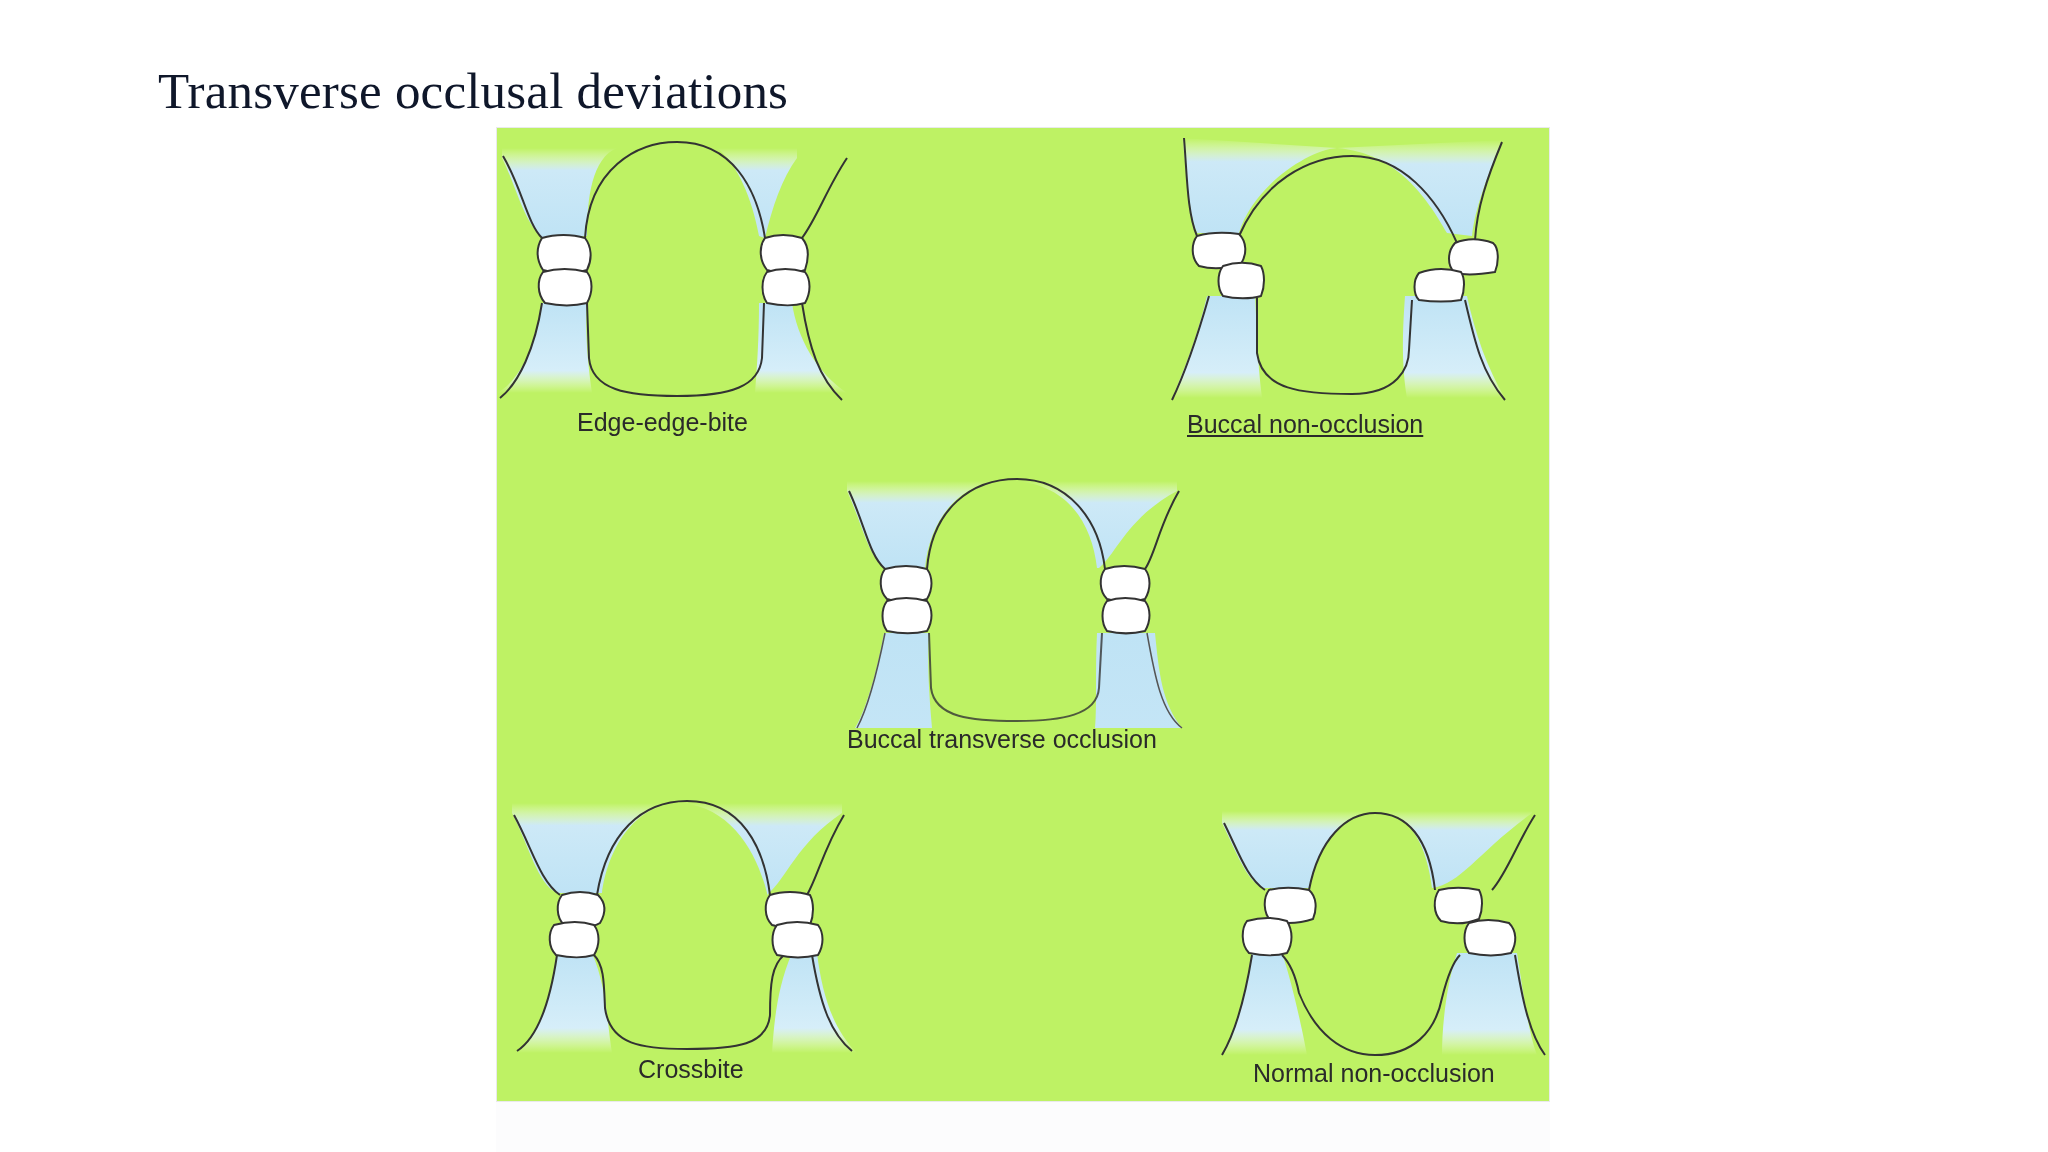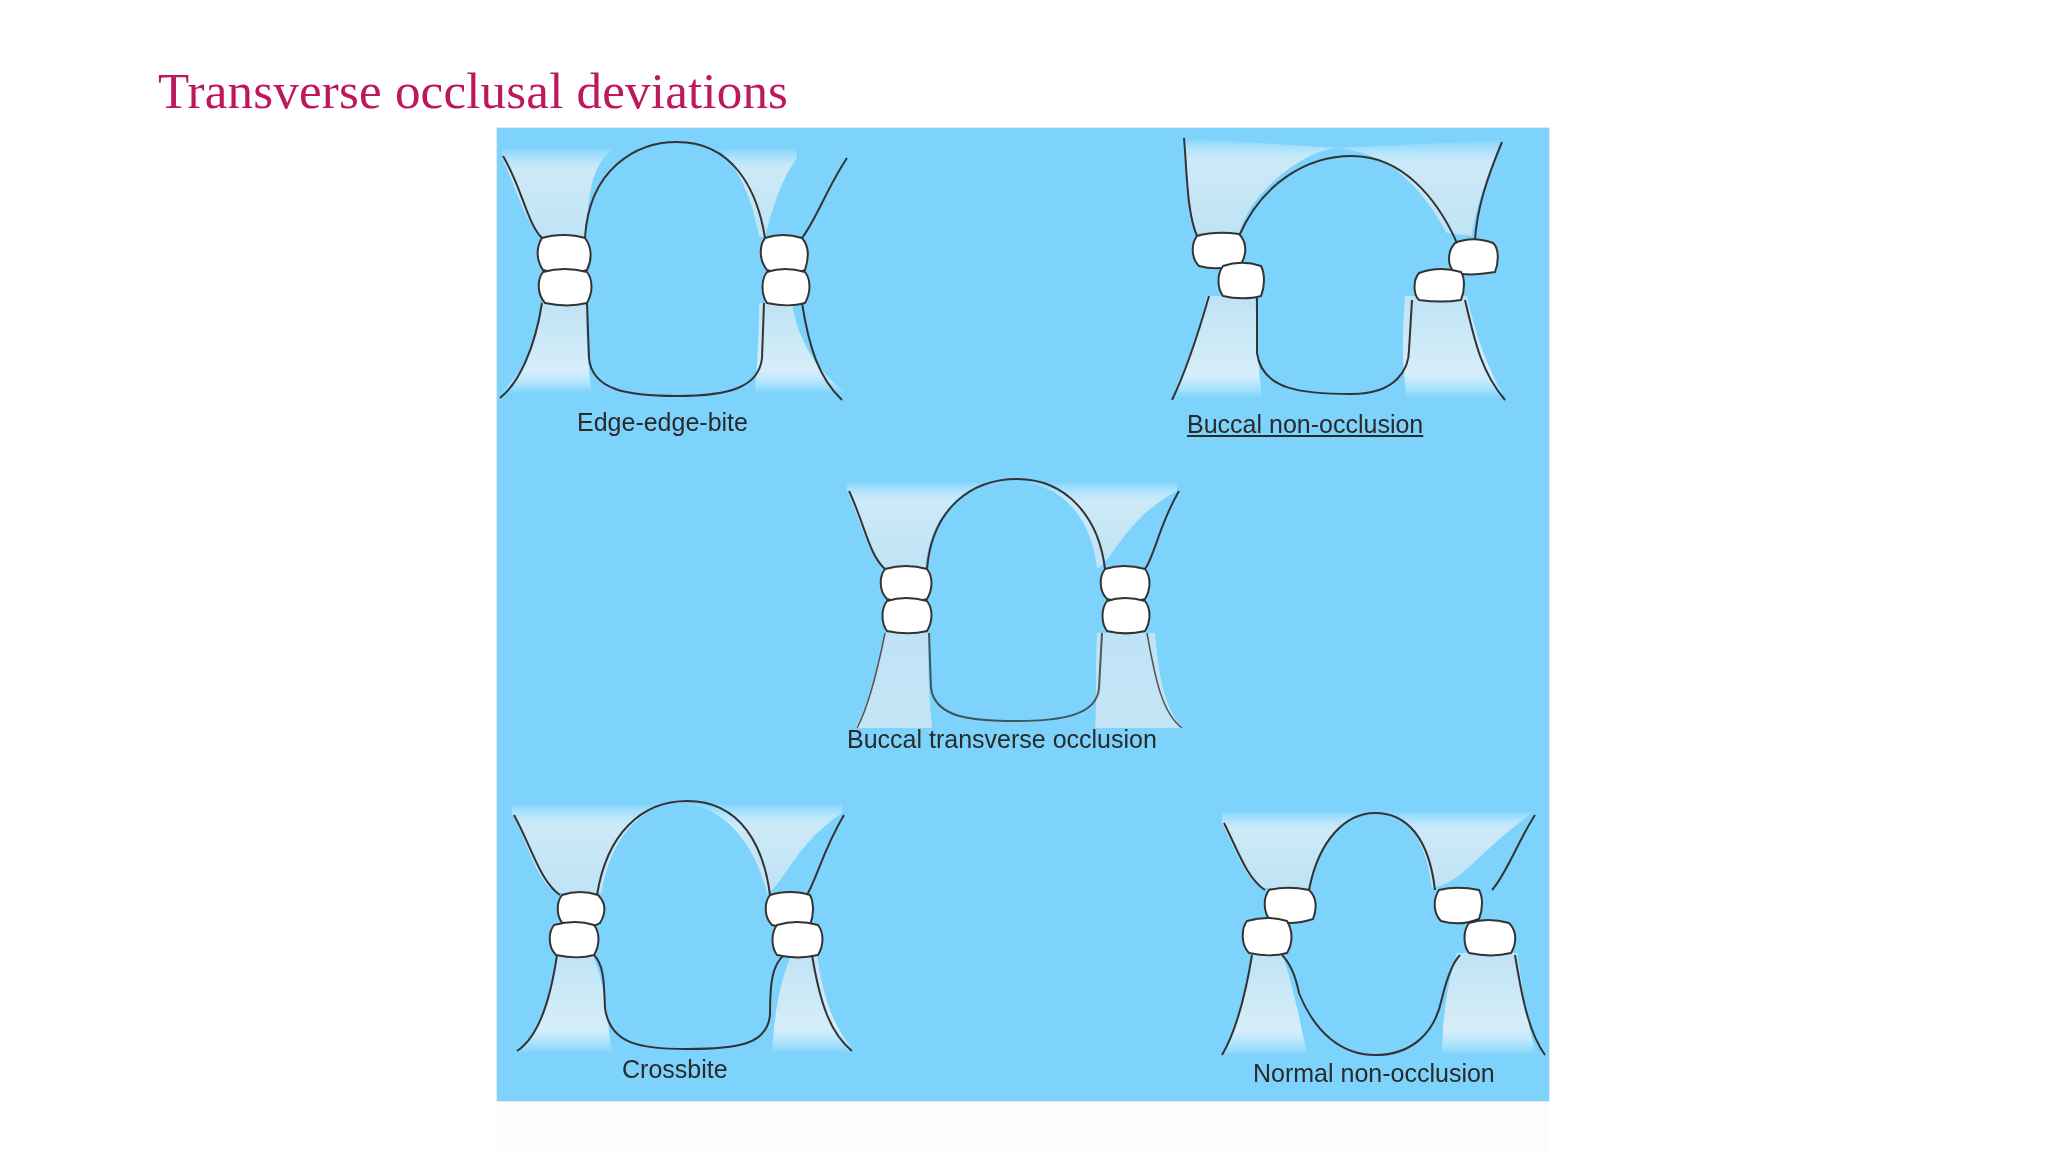--- a/index.html
+++ b/index.html
@@ -4,27 +4,27 @@
 <style>
   html, body { margin: 0; padding: 0; }
   body {
     width: 2048px; height: 1152px; background: #ffffff;
     position: relative; overflow: hidden;
     font-family: "Liberation Serif", "DejaVu Serif", serif;
   }
   .slide-title {
     position: absolute; left: 158px; top: 62px;
     font-family: "Liberation Serif", "DejaVu Serif", serif;
-    font-size: 51px; color: #be185d; letter-spacing: 0.2px;
+    font-size: 51px; color: #0f172a; letter-spacing: 0.2px;
     white-space: nowrap;
   }
   .figure {
     position: absolute; left: 496px; top: 127px;
     width: 1054px; height: 975px;
-    background: #7dd3fc;
+    background: #bef264;
     border: 1.5px solid #e9e9ec;
     box-sizing: border-box;
   }
   .figure-shadow {
     position: absolute; left: 496px; top: 1102px; width: 1054px; height: 50px;
     background: #fcfcfd;
   }
   .panel { position: absolute; }
   .panel svg { position: absolute; left: 0; top: 0; overflow: visible; }
   .panel-label {
@@ -137,21 +137,21 @@
       <path d="M332,22 C312,55 305,85 295,102" fill="none" stroke="#333" stroke-width="2"></path>
       <path d="M85,102 C95,40 130,8 175,8 C230,8 252,55 258,102" fill="none" stroke="#333" stroke-width="2"></path>
       <path d="M82,162 C92,172 92,190 93,215 C98,252 130,256 175,256 C225,256 255,252 258,222 C258,190 260,172 272,162" fill="none" stroke="#333" stroke-width="2"></path>
       <path d="M45,162 C38,210 25,245 5,258" fill="none" stroke="#333" stroke-width="2"></path>
       <path d="M300,162 C308,210 318,240 340,258" fill="none" stroke="#333" stroke-width="2"></path>
       <path d="M50,102 C44,110 44,124 52,132 C64,135 80,135 88,130 C94,120 94,110 86,102 C74,98 62,98 50,102 Z" fill="#fff" stroke="#333" stroke-width="2"></path>
       <path d="M42,132 C36,140 36,154 44,162 C58,165 72,165 82,162 C88,152 88,140 82,132 C70,128 56,128 42,132 Z" fill="#fff" stroke="#333" stroke-width="2"></path>
       <path d="M258,102 C252,110 252,124 260,132 C272,136 286,136 298,132 C302,122 302,110 298,102 C286,98 270,98 258,102 Z" fill="#fff" stroke="#333" stroke-width="2"></path>
       <path d="M265,132 C259,140 259,154 265,162 C278,165 294,165 306,162 C312,152 312,140 306,132 C292,128 278,128 265,132 Z" fill="#fff" stroke="#333" stroke-width="2"></path>
     </svg>
-    <div class="panel-label" style="left:110px; top:262px;">Crossbite</div>
+    <div class="panel-label" style="left:126px; top:262px;">Crossbite</div>
   </div>
 
   <div class="panel" style="left:720px; top:665px; width:334px; height:310px;">
     <svg width="334" height="290" viewBox="0 0 334 290">
       <path d="M5,30 C20,60 28,85 45,95 L92,95 C100,55 125,18 160,18 L5,18 Z" fill="url(#gumTop)"></path>
       <path d="M215,95 C245,90 260,60 315,20 L315,18 L160,18 C195,20 210,55 215,95 Z" fill="url(#gumTop)"></path>
       <path d="M35,160 C28,205 20,235 5,262 L90,262 C85,235 75,190 65,160 Z" fill="url(#gumBot)"></path>
       <path d="M240,160 C230,190 225,230 225,262 L320,262 C310,235 305,190 300,160 Z" fill="url(#gumBot)"></path>
       <path d="M7,30 C22,60 30,85 48,97" fill="none" stroke="#333" stroke-width="2"></path>
       <path d="M318,22 C300,50 290,80 275,97" fill="none" stroke="#333" stroke-width="2"></path>

